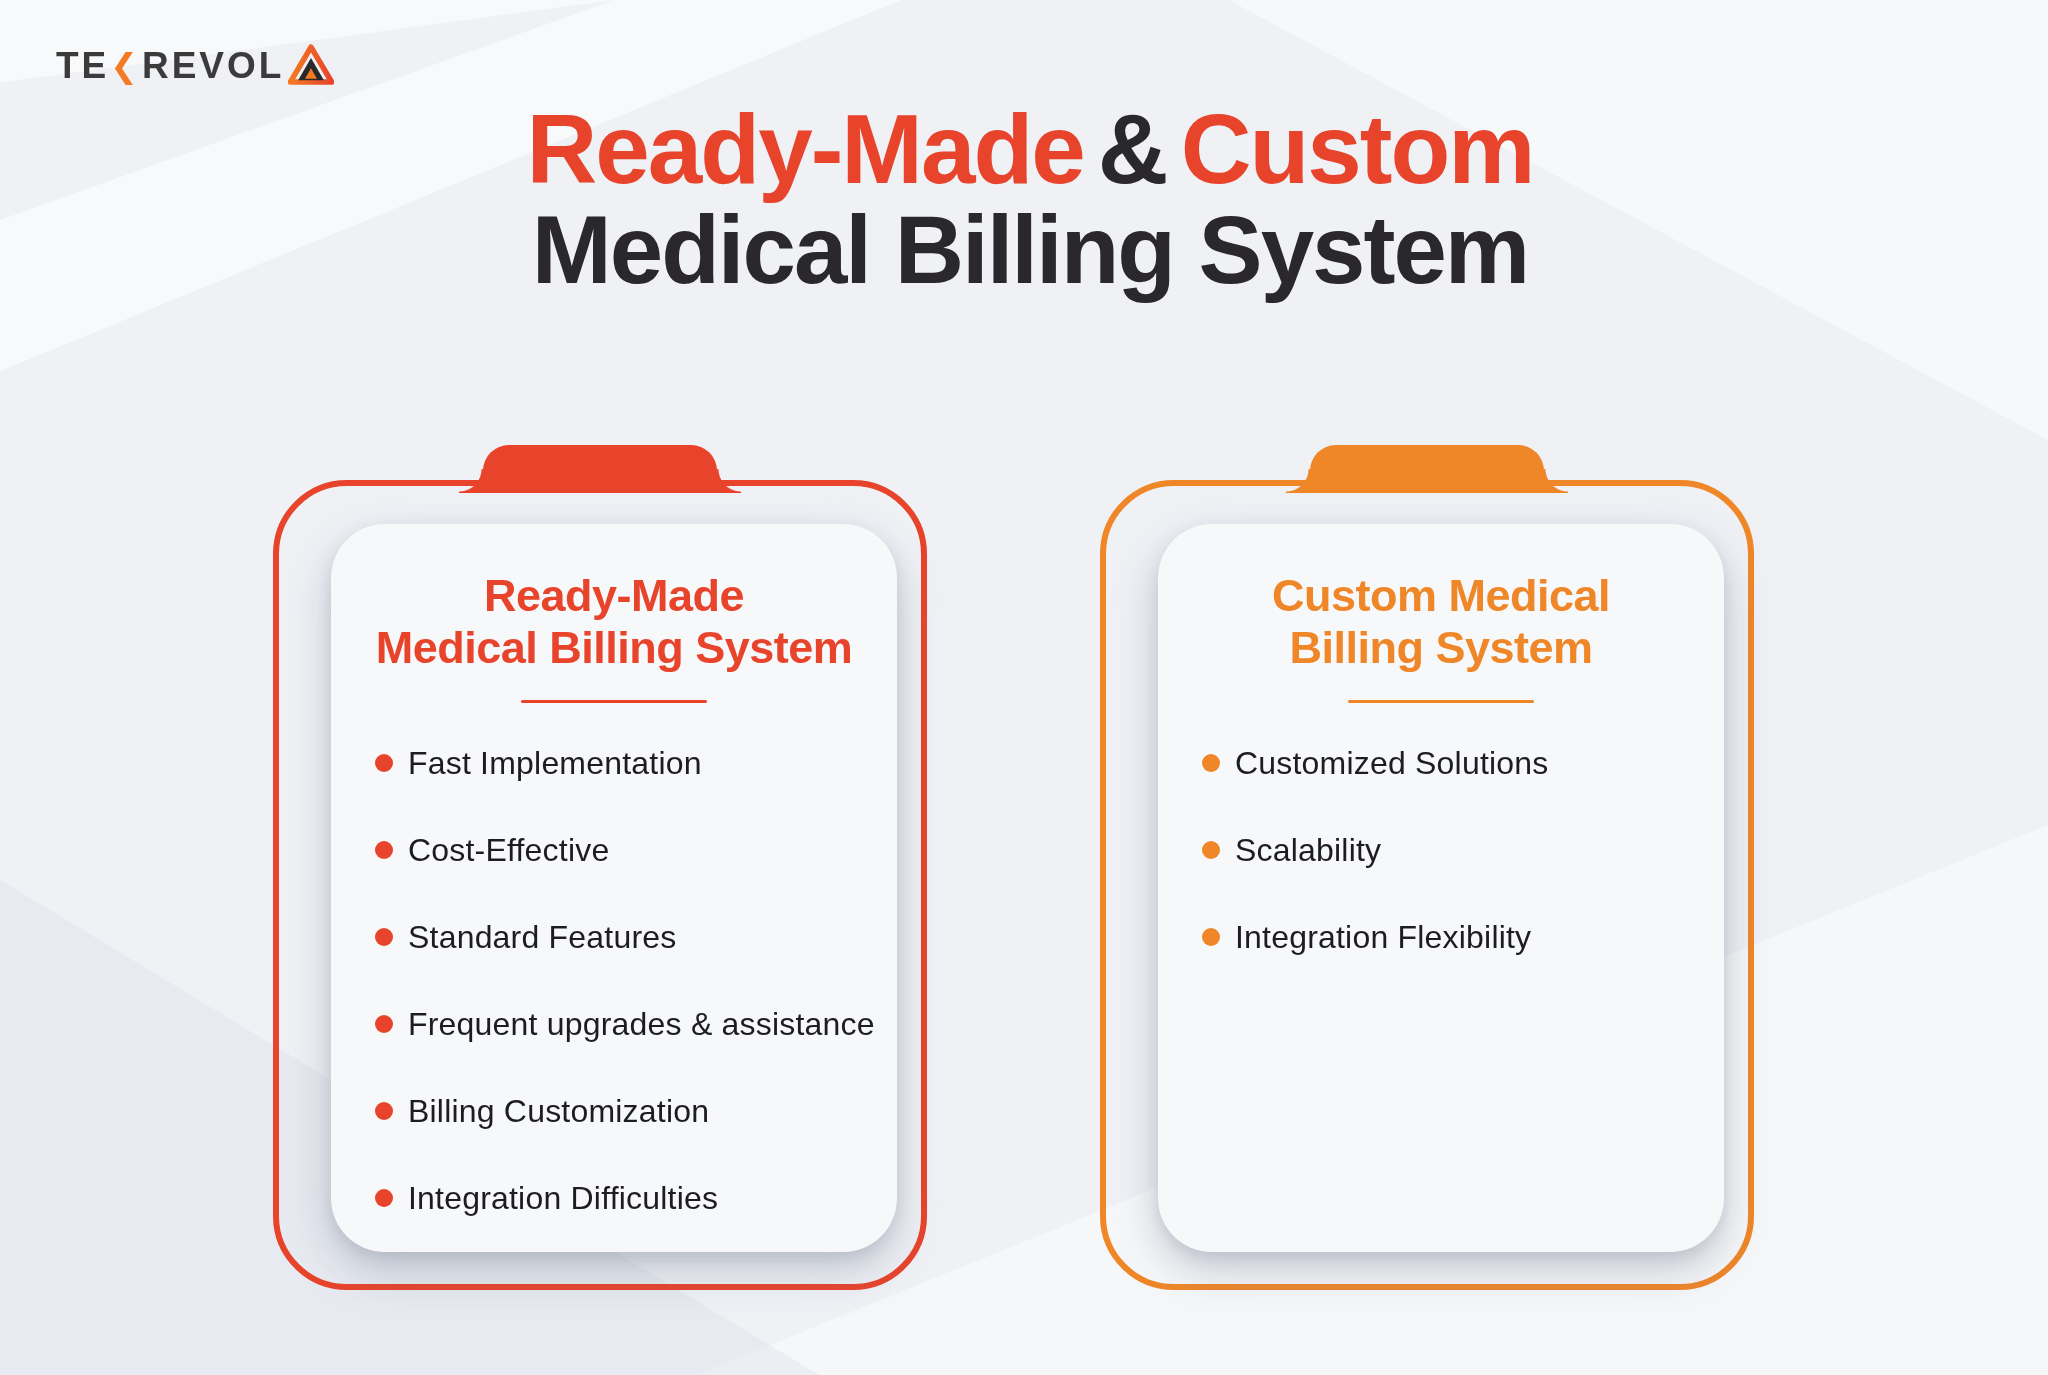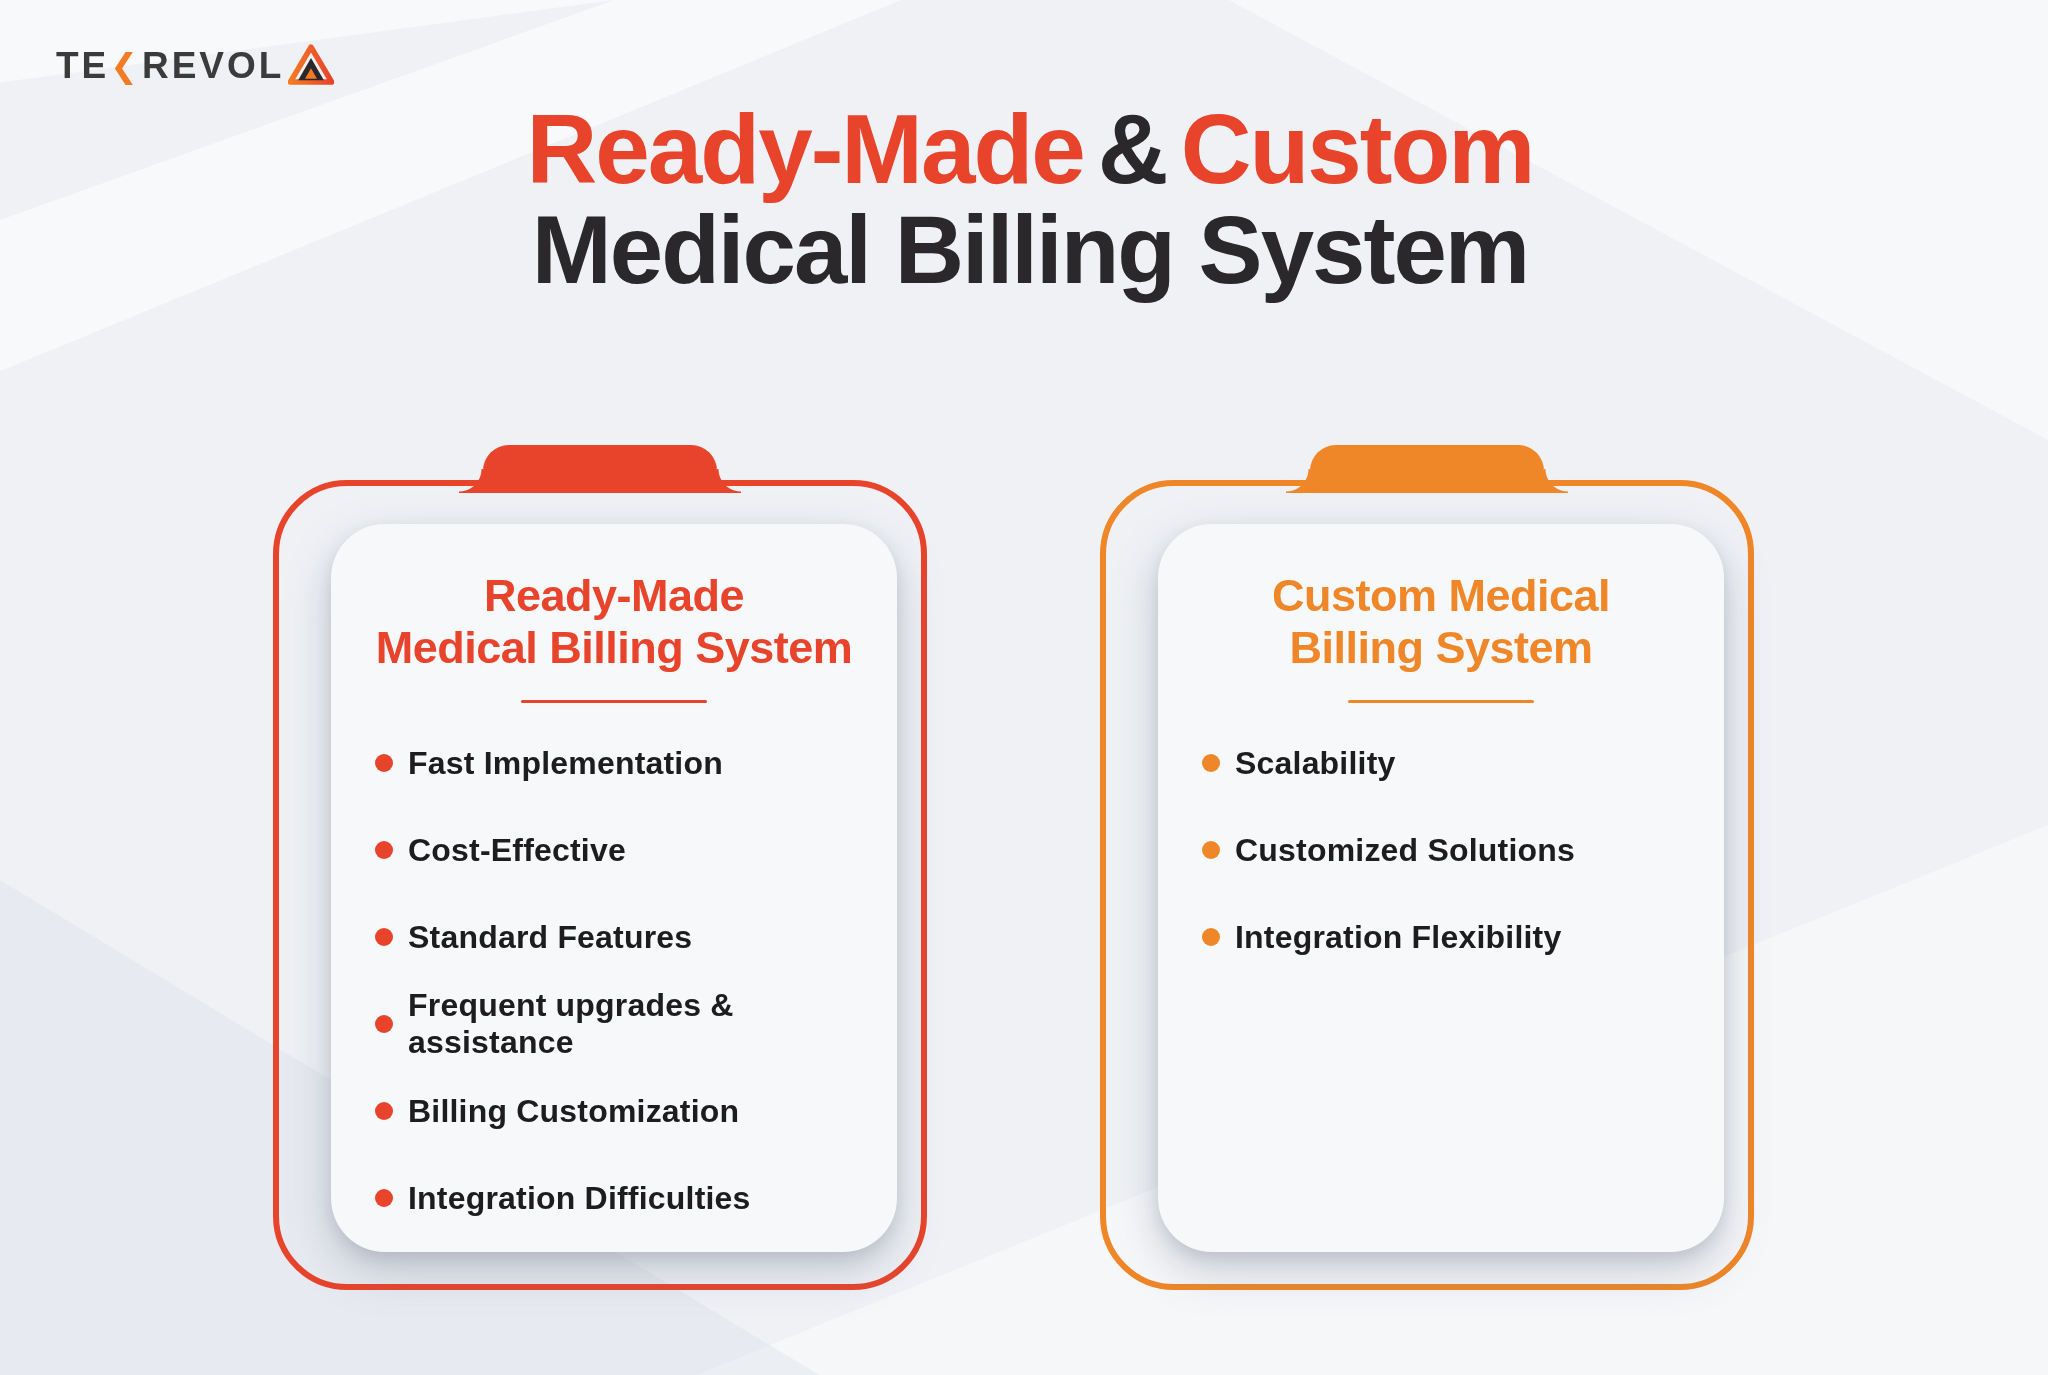--- a/index.html
+++ b/index.html
@@ -50,21 +50,21 @@
   .inner{position:absolute;left:52px;top:38px;width:566px;height:728px;
          background:var(--card-bg);border-radius:54px;
          box-shadow:0 18px 44px rgba(108,117,138,.35),0 6px 14px rgba(108,117,138,.16);}
   .card-heading{padding-top:46px;text-align:center;font-weight:700;font-size:45px;
          line-height:1.16;letter-spacing:-.5px;color:var(--accent);}
   .card-heading span{display:block;}
   .underline{width:186px;height:3px;background:var(--accent);margin:26px auto 0;border-radius:2px;}
 
   .features{list-style:none;margin:40px 0 0 0;padding-left:44px;}
   .features li{display:flex;align-items:center;height:40px;margin-bottom:47px;
-         font-size:32px;font-weight:700;color:var(--text);letter-spacing:.2px;}
+         font-size:32px;font-weight:400;color:var(--text);letter-spacing:.2px;}
   .dot{width:18px;height:18px;border-radius:50%;background:var(--accent);
          margin-right:15px;flex:0 0 auto;}
 </style>
 </head>
 <body>
 
 <div class="wedge wedge-tl"></div>
 <div class="wedge wedge-tl2"></div>
 <div class="wedge wedge-tr"></div>
 <div class="wedge wedge-br"></div>
@@ -131,25 +131,25 @@
   <div class="tab"></div>
   <div class="inner">
     <h2 class="card-heading">
       <span>Custom Medical</span>
       <span>Billing System</span>
     </h2>
     <div class="underline"></div>
     <ul class="features">
       <li>
           <span class="dot"></span>
-          <span>Scalability</span>
+          <span>Customized Solutions</span>
         </li>
       <li>
           <span class="dot"></span>
-          <span>Customized Solutions</span>
+          <span>Scalability</span>
         </li>
       <li>
           <span class="dot"></span>
           <span>Integration Flexibility</span>
         </li>
     </ul>
   </div>
 </section>
 
 </body></html>

